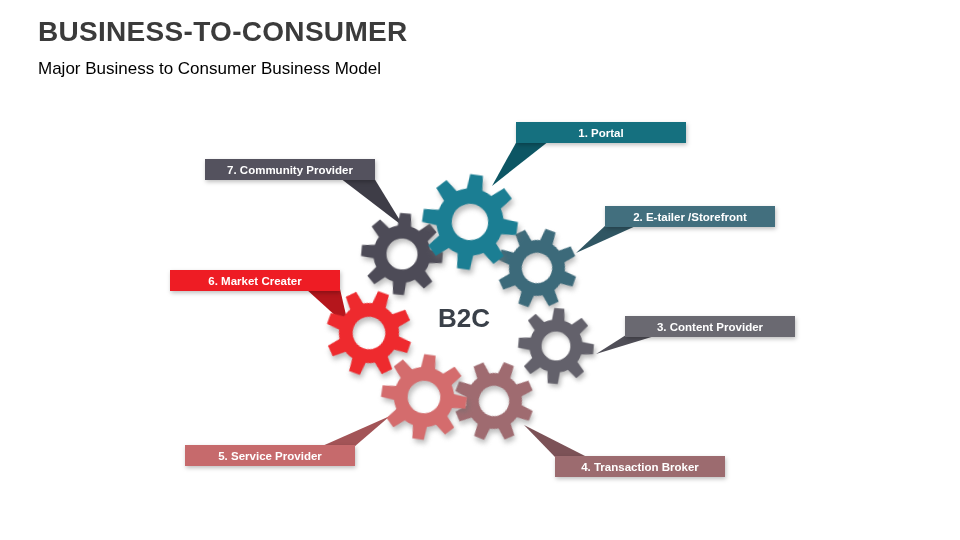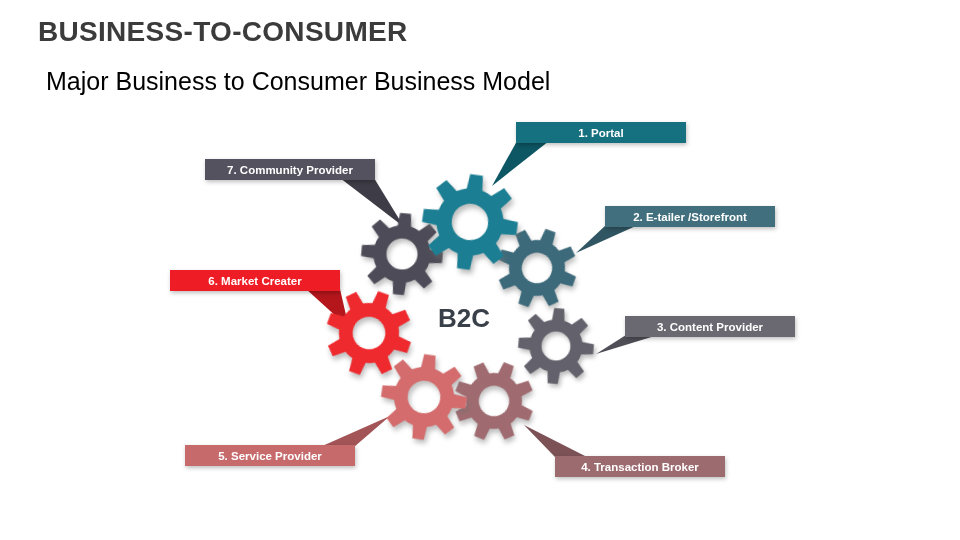--- a/index.html
+++ b/index.html
@@ -5,22 +5,22 @@
   html,body{margin:0;padding:0;background:#fff;}
   .slide{
     position:relative;width:960px;height:540px;background:#ffffff;
     font-family:"Liberation Sans",sans-serif;overflow:hidden;
   }
   .slide-title{
     position:absolute;left:38px;top:16px;margin:0;
     font-size:28px;font-weight:800;letter-spacing:.3px;color:#3b3b3b;
   }
   .slide-subtitle{
-    position:absolute;left:38px;top:59px;margin:8px;
-    font-size:25px;font-weight:400;color:#000000;
+    position:absolute;left:38px;top:59px;margin:0;
+    font-size:17px;font-weight:400;color:#000000;
   }
   svg.diagram{position:absolute;left:0;top:0;width:960px;height:540px;}
   .banner{filter:drop-shadow(1.5px 2px 2px rgba(0,0,0,.25));}
   .banner-text{font-size:11.5px;font-weight:bold;fill:#ffffff;}
   .gear{filter:drop-shadow(3px 4px 3px rgba(110,110,110,.45));}
   .center-text{font-size:26px;font-weight:bold;text-anchor:middle;}
 </style>
 </head>
 <body>
 

